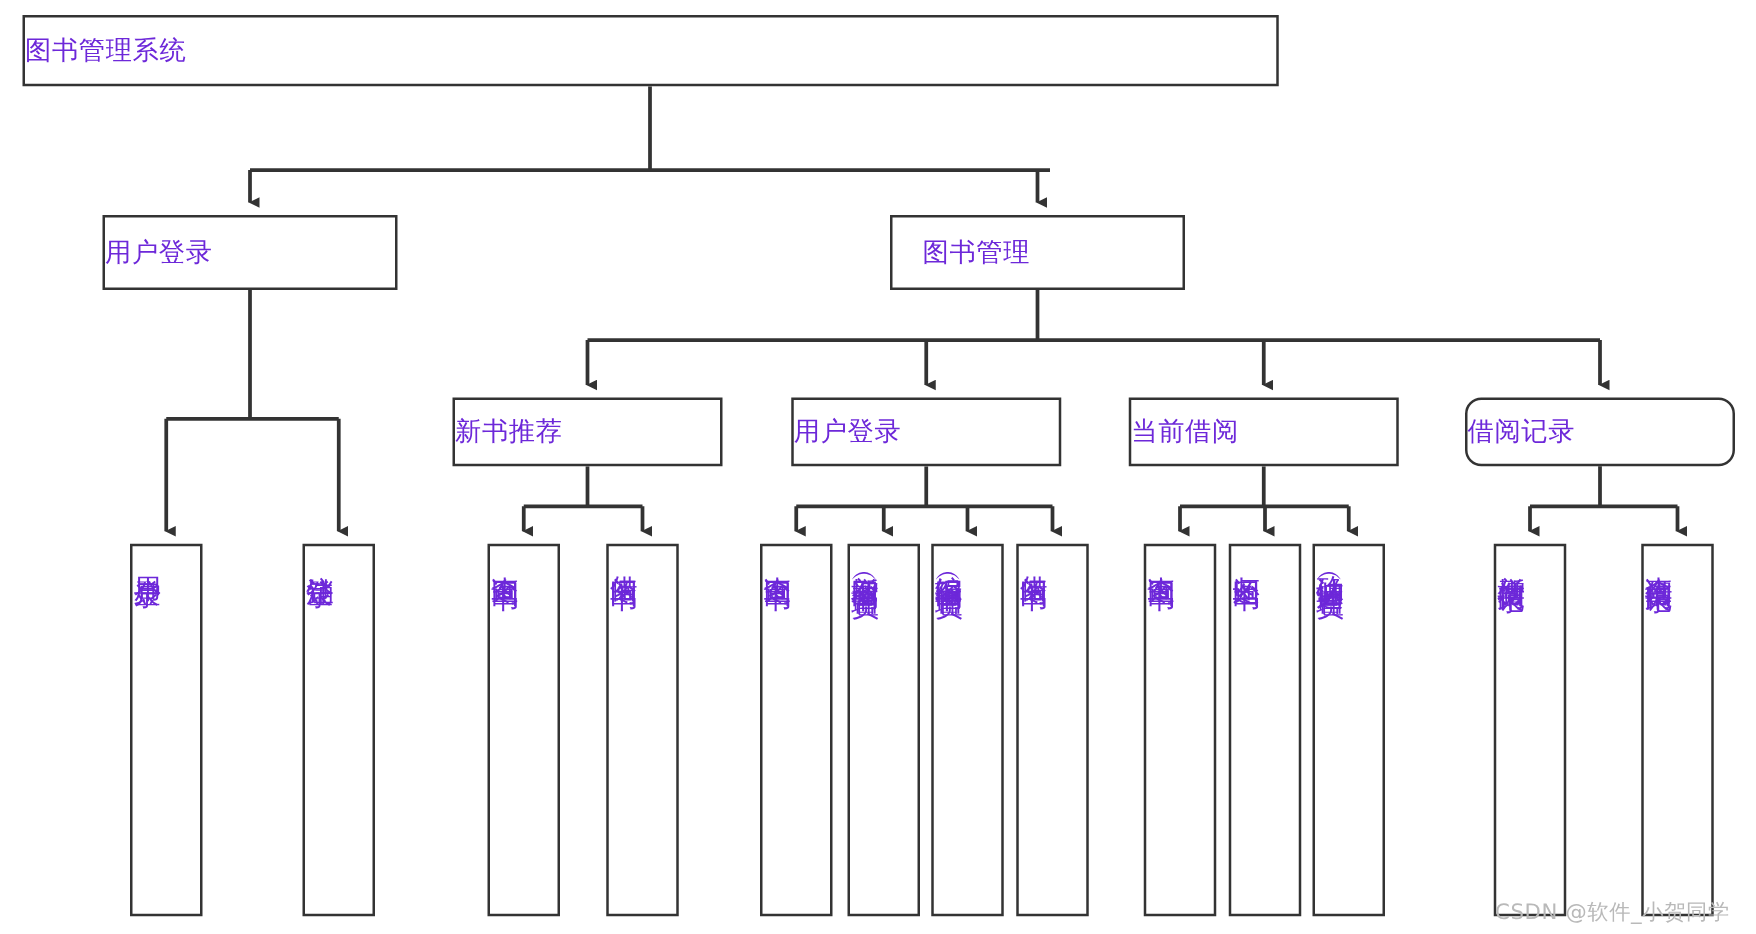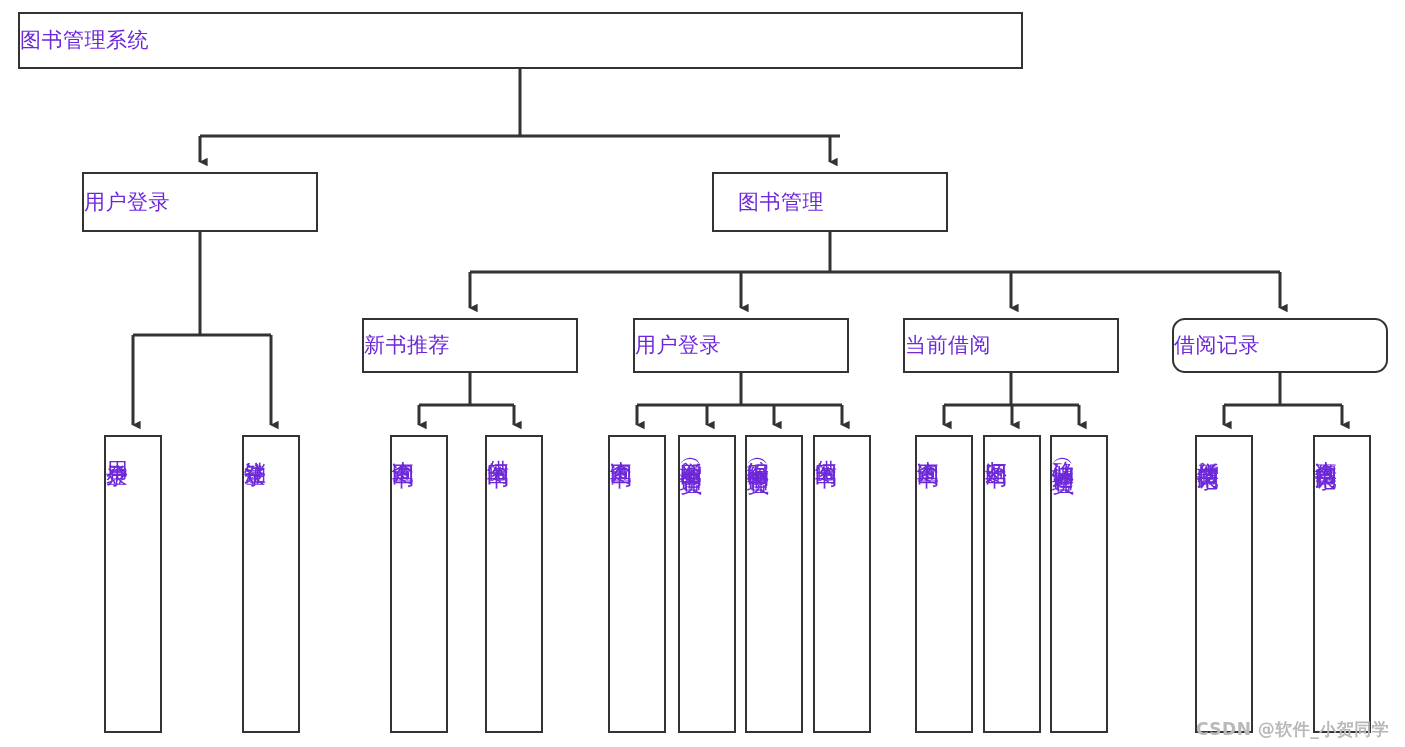--- a/index.html
+++ b/index.html
@@ -178,14 +178,14 @@
   <div class="node vert" id="node-leaf-10" style="left: 1050px; top: 435px; width: 58px; height: 298px;">
     <span class="node-label">确认归还（管理员）</span>
   </div>
   <div class="node vert" id="node-leaf-11" style="left: 1195px; top: 435px; width: 58px; height: 298px;">
     <span class="node-label">新增借阅记录</span>
   </div>
   <div class="node vert" id="node-leaf-12" style="left: 1313px; top: 435px; width: 58px; height: 298px;">
     <span class="node-label">查询借阅记录</span>
   </div>
 
-  <div class="watermark" id="watermark" style="left: 1196px; top: 718px; color: rgb(185, 185, 185); font-weight: bold;">CSDN @软件_小贺同学</div>
+  <div class="watermark" id="watermark" style="left: 1196px; top: 718px; color: rgb(185, 185, 185);">CSDN @软件_小贺同学</div>
 </div>
 
 </body></html>

